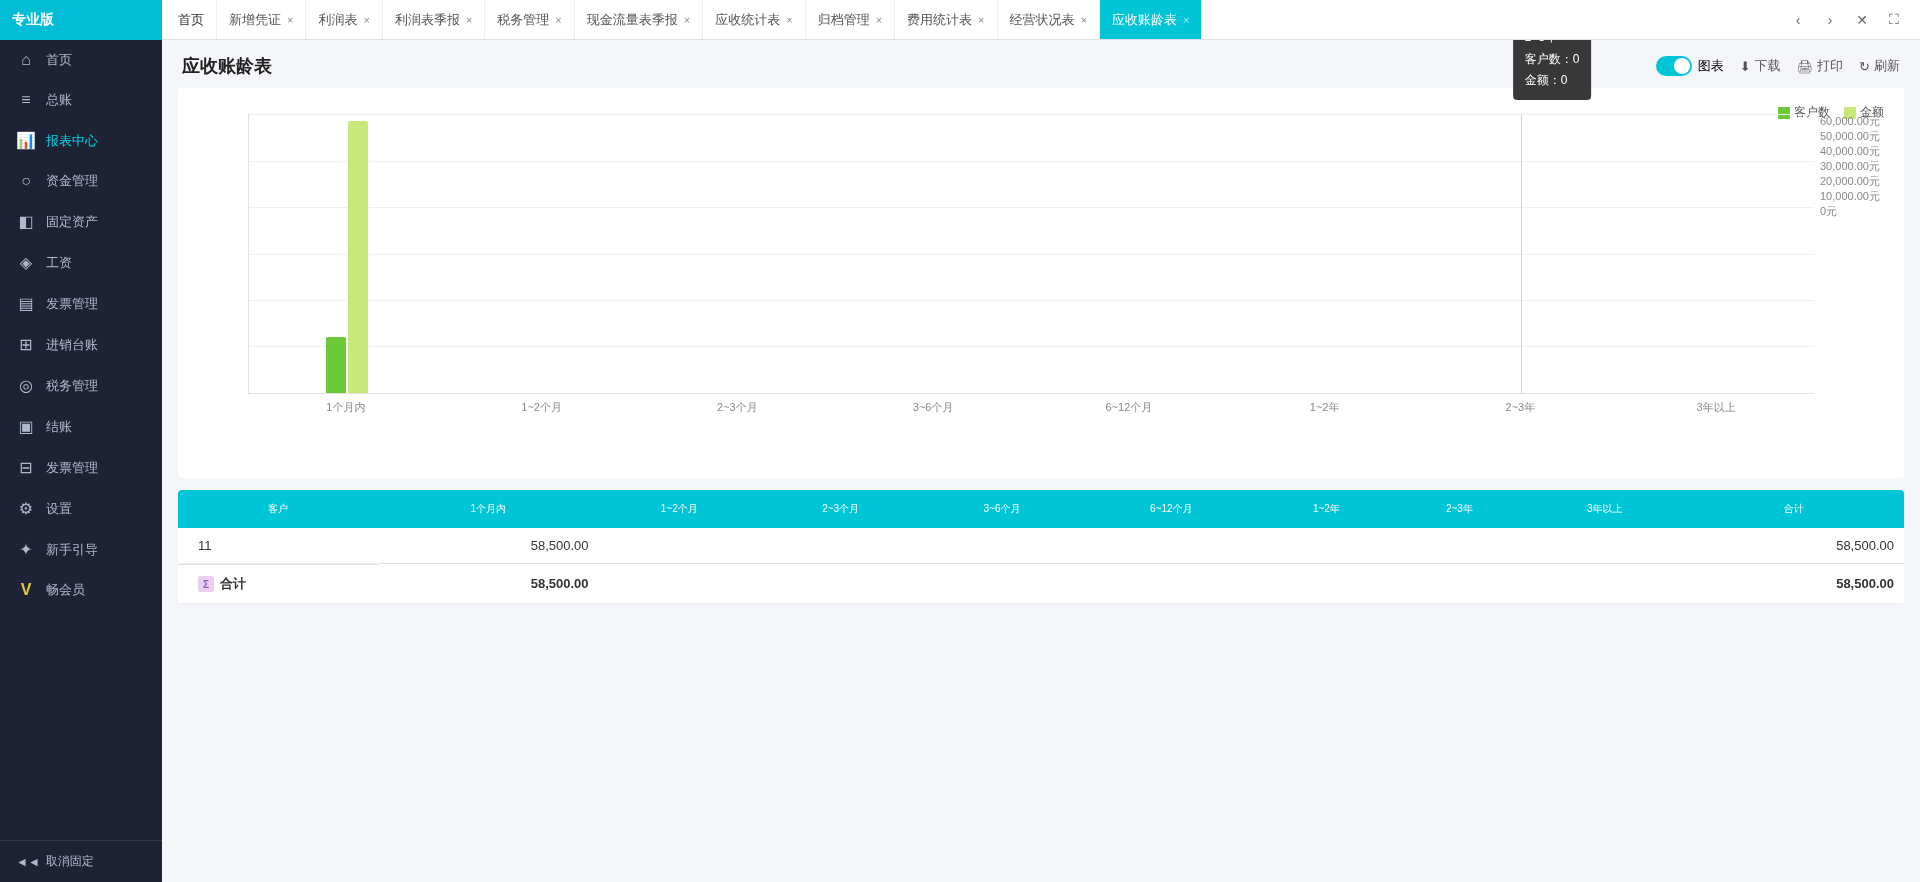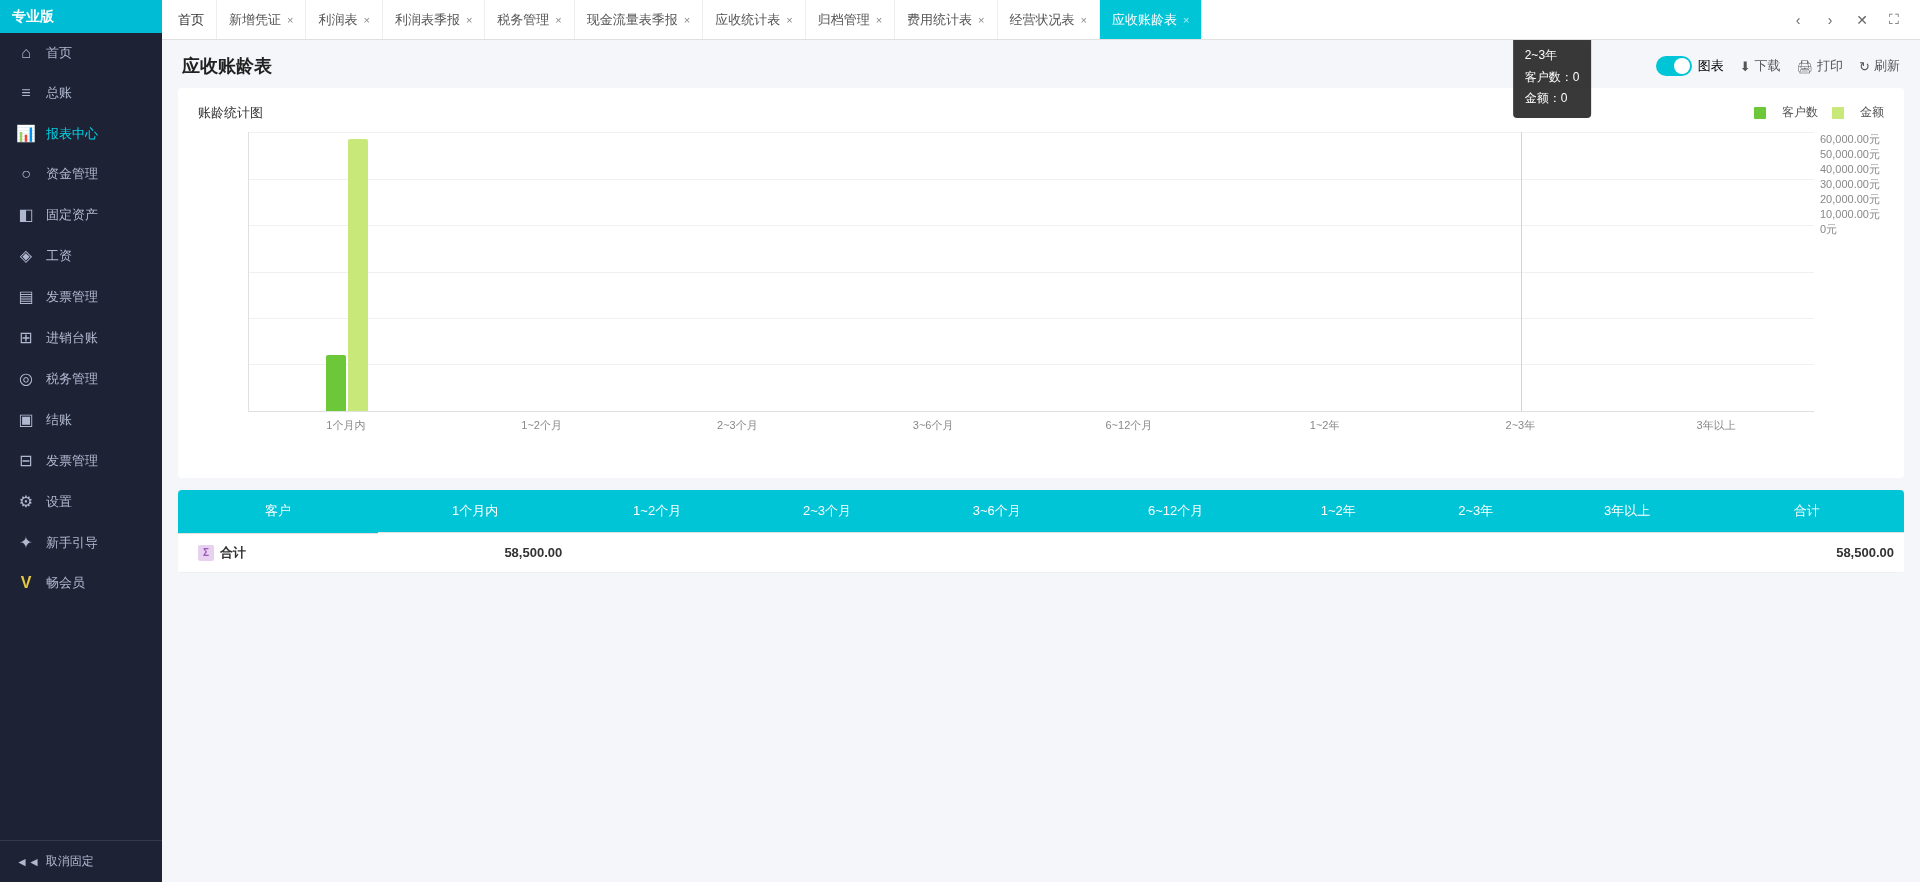--- a/index.html
+++ b/index.html
@@ -9,21 +9,21 @@
     .sidebar {
       width: 162px;
       background: linear-gradient(180deg, #1a1a2e 0%, #16213e 50%, #0f3460 100%);
       background: #1e2235;
       display: flex;
       flex-direction: column;
       flex-shrink: 0;
       height: 100%;
     }
     .sidebar-logo {
-      height: 33px;
+      height: 40px;
       background: #00bcd4;
       display: flex;
       align-items: center;
       padding: 16px 12px;
       color: white;
       font-size: 14px;
       font-weight: bold;
     }
     .sidebar-item {
       display: flex;
@@ -171,21 +171,21 @@
     .chart-legend {
       position: absolute;
       top: 16px;
       right: 20px;
       display: flex;
       gap: 14px;
       font-size: 12px;
       color: #555;
       align-items: center;
     }
-    .legend-item { display: flex; align-items: center; gap: 16px; }
+    .legend-item { display: flex; align-items: center; gap: 4px; }
     .legend-dot { width: 12px; height: 12px; border-radius: 1px; }
 
     .chart-area {
       position: relative;
       height: 320px;
       margin-top: 10px;
     }
     .chart-inner {
       position: absolute;
       left: 50px;
@@ -308,21 +308,21 @@
       border-collapse: collapse;
     }
     .data-table thead tr {
       background: #00c5d7;
       color: #fff;
     }
     .data-table thead th {
       padding: 12px 10px;
       text-align: center;
       font-weight: 500;
-      font-size: 13px;
+      font-size: 10px;
     }
     .data-table thead th:first-child {
       text-align: center;
       width: 200px;
     }
     .data-table tbody tr {
       background: #fff;
       border-bottom: 1px solid #f0f0f0;
     }
     .data-table tbody tr:nth-child(even) { background: #fafafa; }
@@ -498,21 +498,20 @@
           <span>打印</span>
         </div>
         <div class="action-btn">
           <span>↻</span>
           <span>刷新</span>
         </div>
       </div>
     </div>
 
     <div class="chart-section">
-      <div class="chart-title">账龄统计图</div>
       <div class="chart-legend">
         <div class="legend-item">
           <div class="legend-dot" style="background:#6dc839;"></div>
           <span>客户数</span>
         </div>
         <div class="legend-item">
           <div class="legend-dot" style="background:#c8e87a;"></div>
           <span>金额</span>
         </div>
       </div>
@@ -587,20 +586,32 @@
             <th>2~3个月</th>
             <th>3~6个月</th>
             <th>6~12个月</th>
             <th>1~2年</th>
             <th>2~3年</th>
             <th>3年以上</th>
             <th>合计</th>
           </tr>
         </thead>
         <tbody>
+          <tr class="table-row">
+            <td>11</td>
+            <td>58,500.00</td>
+            <td></td>
+            <td></td>
+            <td></td>
+            <td></td>
+            <td></td>
+            <td></td>
+            <td></td>
+            <td>58,500.00</td>
+          </tr>
           <tr class="total-row">
             <td>
               <span class="sum-icon">Σ</span>
               <span>合计</span>
             </td>
             <td>58,500.00</td>
             <td></td>
             <td></td>
             <td></td>
             <td></td>

